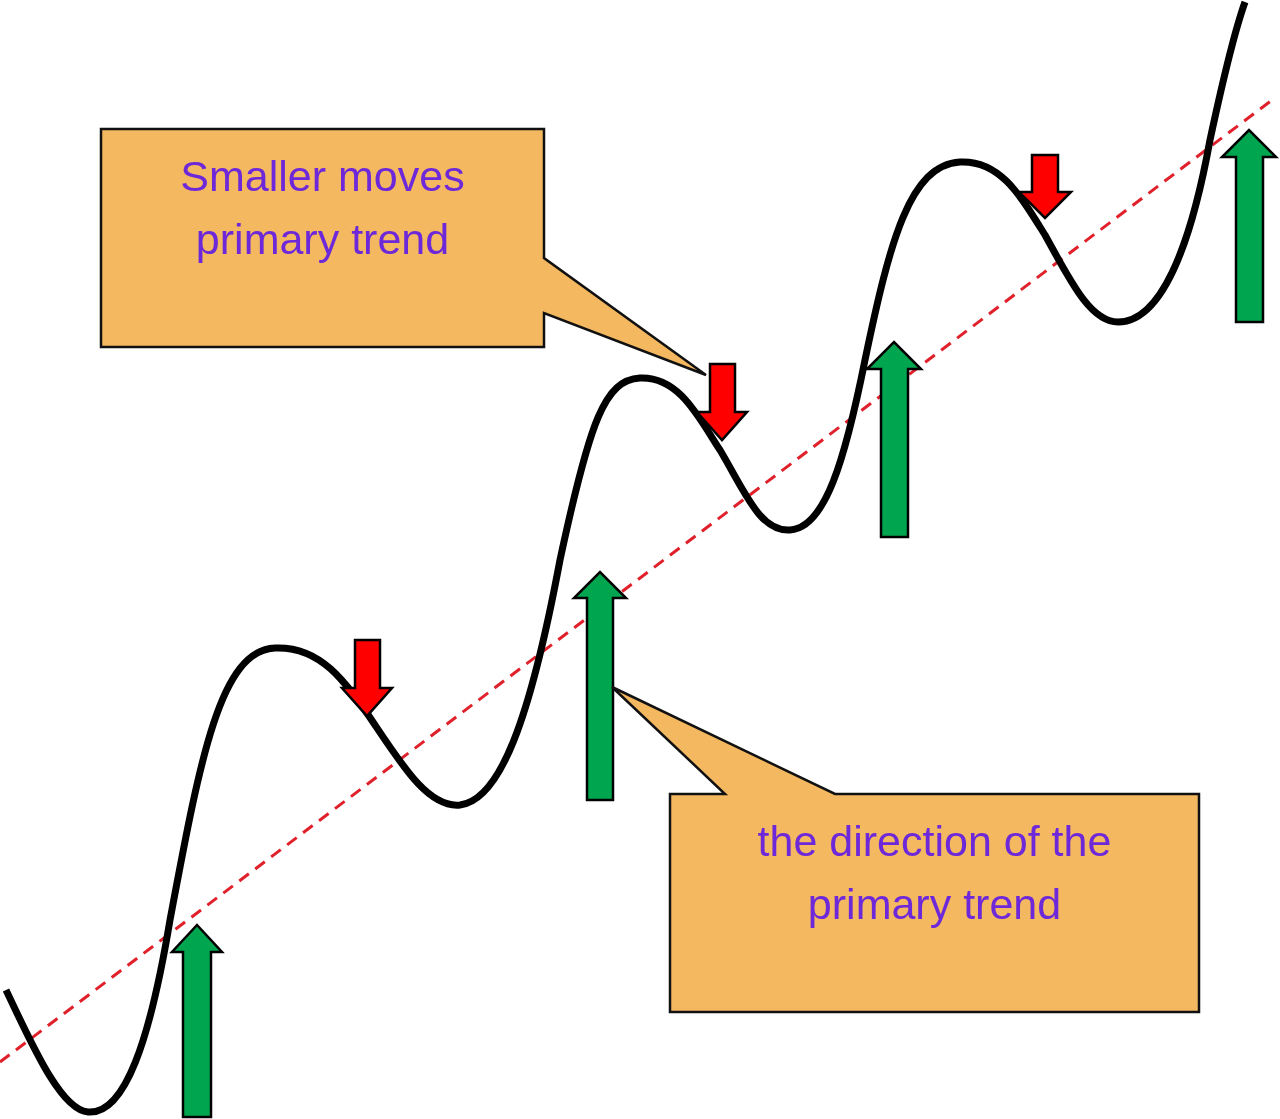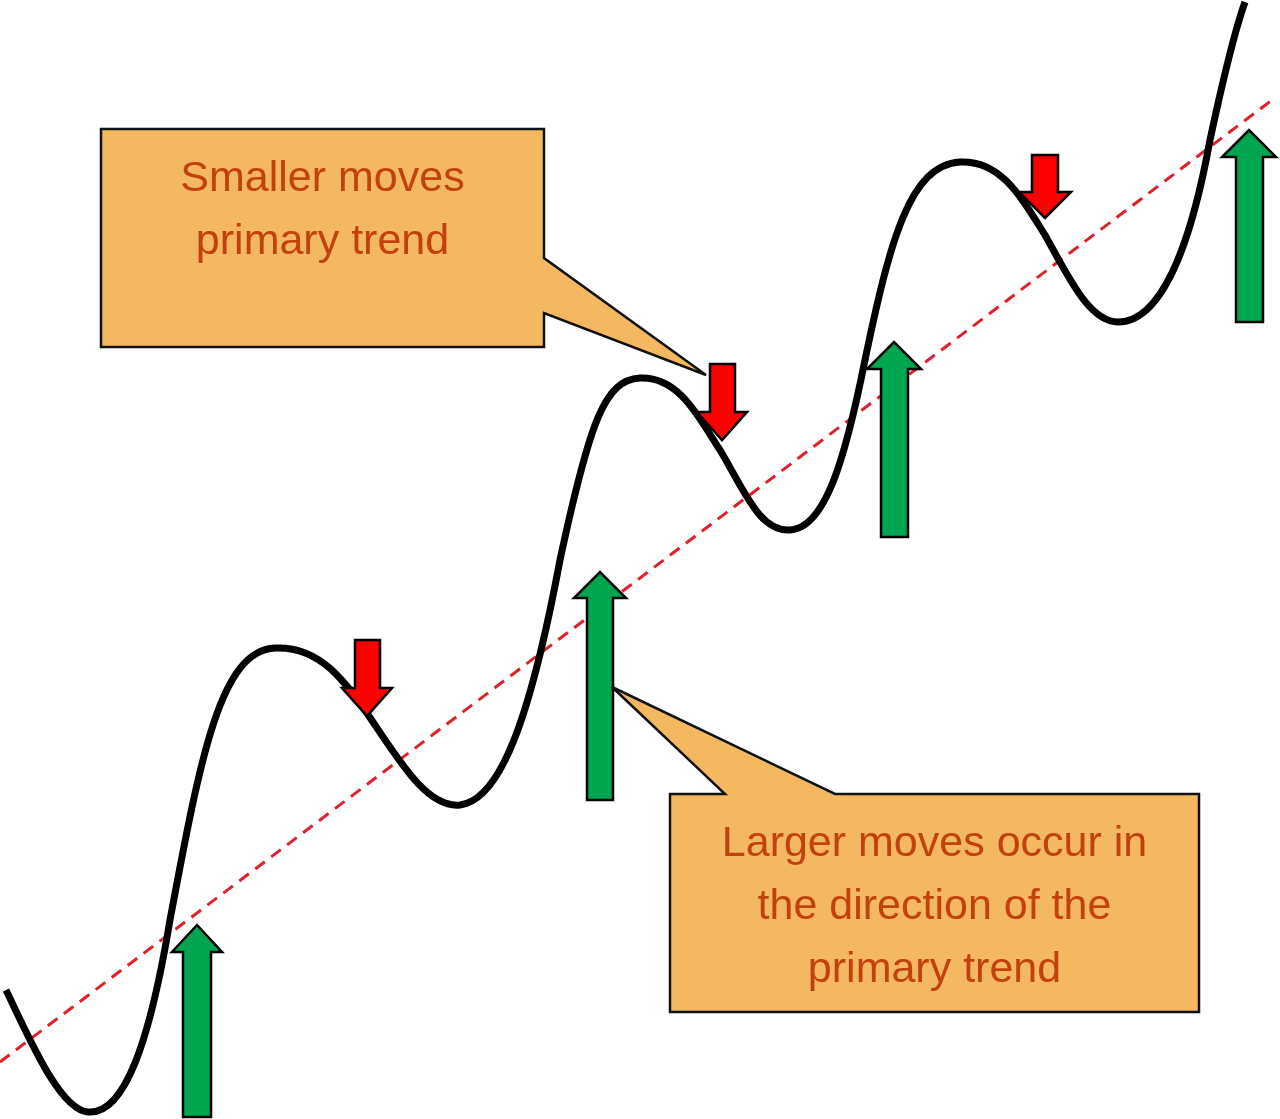--- a/index.html
+++ b/index.html
@@ -1,18 +1,18 @@
 <!DOCTYPE html>
 <html><head>
 <meta charset="utf-8">
 <style>
   html, body { margin: 0; padding: 0; background: #ffffff; }
   body { width: 1280px; height: 1119px; position: relative; overflow: hidden; font-family: "Liberation Sans", "DejaVu Sans", sans-serif; }
   svg.canvas { position: absolute; left: 0; top: 0; }
-  .callout-text { position: absolute; text-align: center; color: #c2410c; font-size: 43px; line-height: 63px; font-family: "Liberation Sans", "DejaVu Sans", sans-serif; }
+  .callout-text { position: absolute; text-align: center; color: #6d28d9; font-size: 43px; line-height: 63px; font-family: "Liberation Sans", "DejaVu Sans", sans-serif; }
   .callout-text span { display: block; white-space: nowrap; }
 </style>
 </head>
 <body>
 
 <svg class="canvas" width="1280" height="1119" viewBox="0 0 1280 1119">
 
   <line x1="0" y1="1062" x2="1272" y2="100" stroke="#e0202a" stroke-width="3" stroke-dasharray="12,8"></line>
 
   <path d="M 6 990
@@ -63,16 +63,15 @@
     <path d="M 670 794 L 725 794 L 612 687 L 835 794 L 1199 794 L 1199 1012 L 670 1012 Z" fill="#f4b860" stroke="#111" stroke-width="2.5" stroke-linejoin="miter"></path>
   </g>
 </svg>
 
 <div class="callout-text" style="left:101px; top:145px; width:443px;">
   <span>Smaller moves</span>
   <span>primary trend</span>
 </div>
 
 <div class="callout-text" style="left:670px; top:810px; width:529px;">
-  <span>Larger moves occur in</span>
   <span>the direction of the</span>
   <span>primary trend</span>
 </div>
 
 </body></html>

